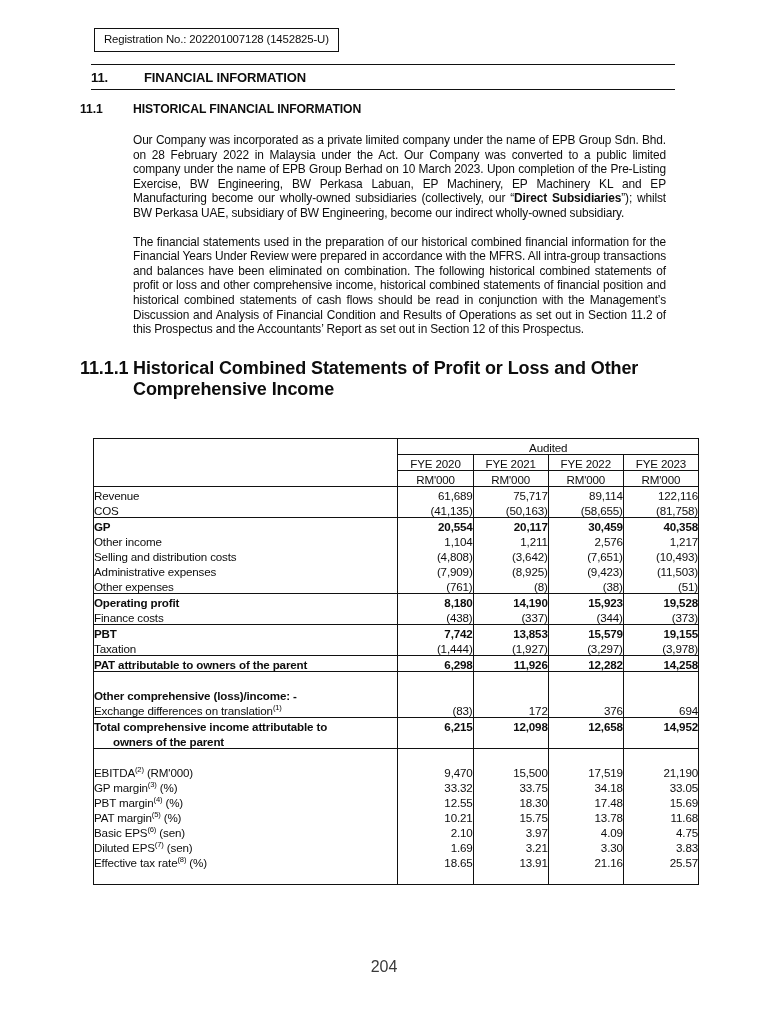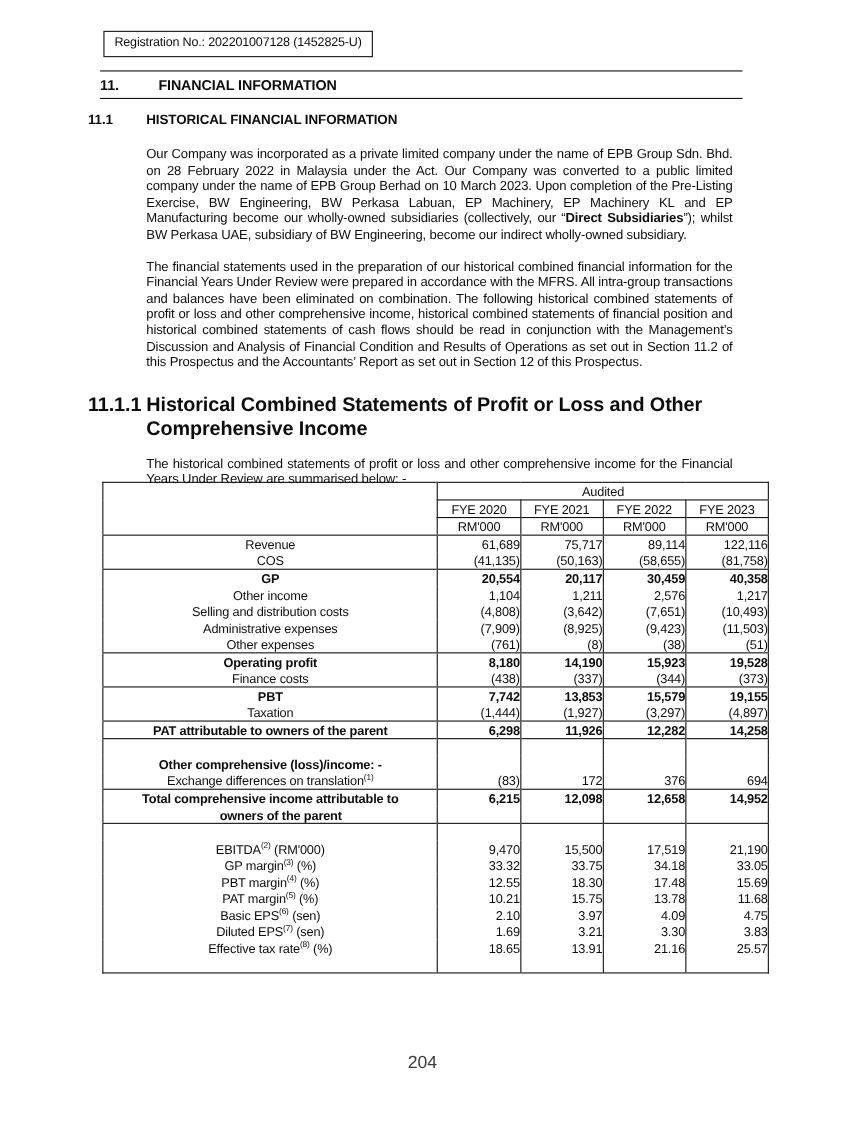--- a/index.html
+++ b/index.html
@@ -108,21 +108,21 @@
     padding: 0;
     vertical-align: bottom;
     font-weight: normal;
     height: 15px;
   }
   .outer-box {
     border: 1.5px solid #111;
   }
   td.label {
     padding-left: 6px;
-    text-align: center;
+    text-align: left;
     white-space: nowrap;
   }
   td.label.indent2 { padding-left: 19px; }
   td.val {
     text-align: right;
     padding-right: 6px;
     border-left: 1.2px solid #111;
   }
   th.audited {
     text-align: center;
@@ -202,21 +202,20 @@
 
     <div class="gap-lg"></div>
 
     <div class="sub-head lvl3">
       <span class="num">11.1.1</span>
       <span>Historical Combined Statements of Profit or Loss and Other Comprehensive Income</span>
     </div>
 
     <div class="gap-md"></div>
 
-    <p class="body">The historical combined statements of profit or loss and other comprehensive income for the Financial Years Under Review are summarised below: -</p>
 
   </div>
 
   <div class="tbl-wrap">
     <table class="fin outer-box">
       <colgroup>
         <col class="lbl">
           <col class="num">
           <col class="num">
           <col class="num">
@@ -312,21 +311,21 @@
           <td class="val">7,742</td>
           <td class="val">13,853</td>
           <td class="val">15,579</td>
           <td class="val">19,155</td>
         </tr>
         <tr>
           <td class="label">Taxation</td>
           <td class="val">(1,444)</td>
           <td class="val">(1,927)</td>
           <td class="val">(3,297)</td>
-          <td class="val">(4,897)</td>
+          <td class="val">(3,978)</td>
         </tr>
         <tr class="bold topline">
           <td class="label">PAT attributable to owners of the parent</td>
           <td class="val">6,298</td>
           <td class="val">11,926</td>
           <td class="val">12,282</td>
           <td class="val">14,258</td>
         </tr>
 
         <tr class="topline">

